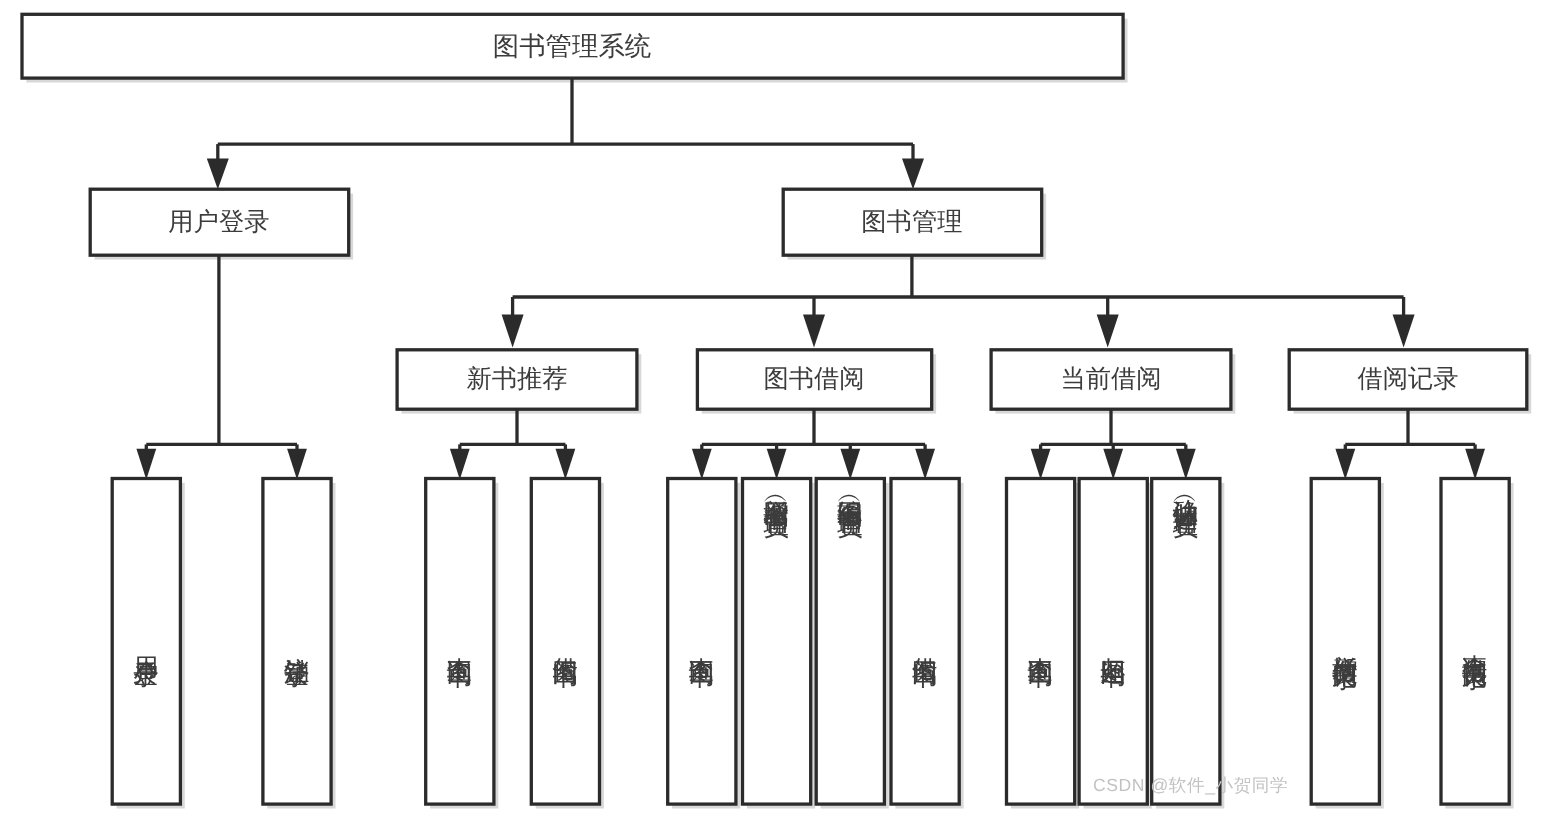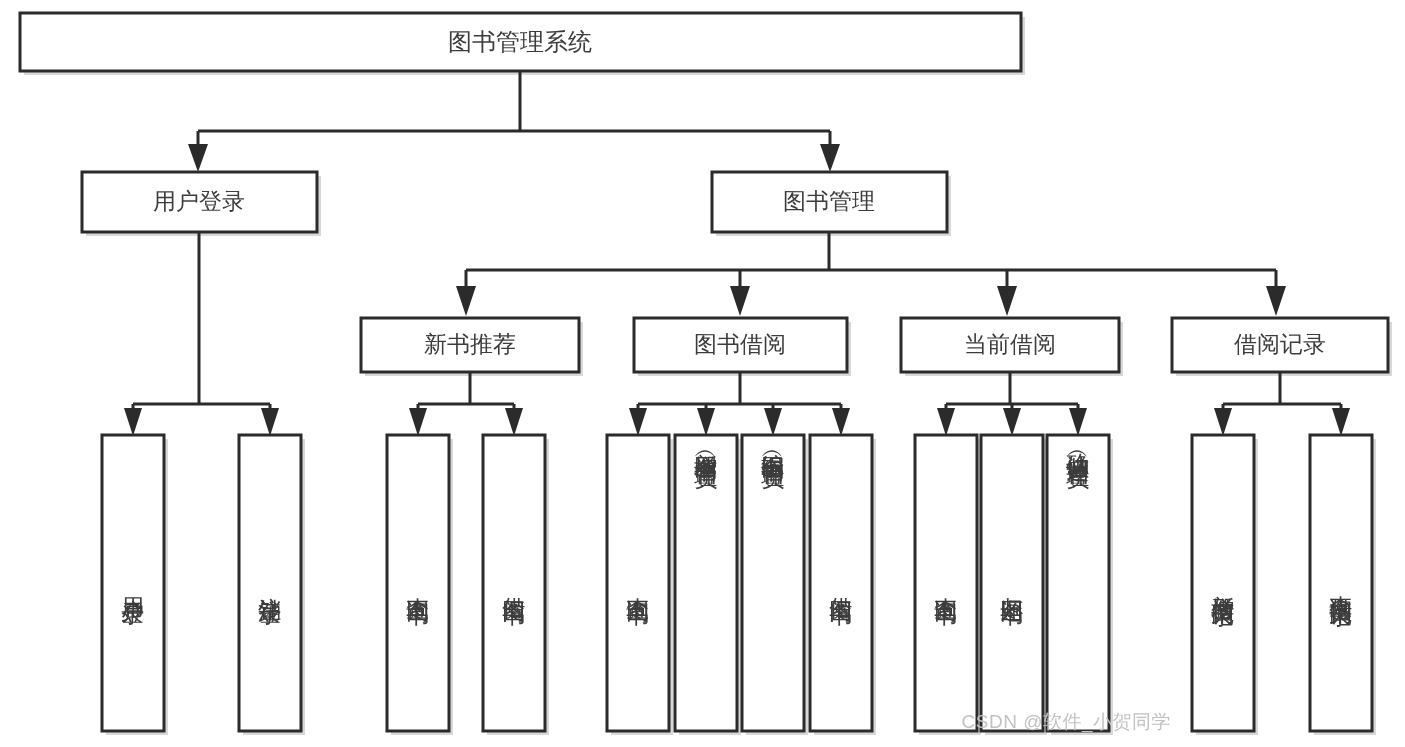--- a/index.html
+++ b/index.html
@@ -72,23 +72,23 @@
     font-size: 23px;
     line-height: 1.06;
     letter-spacing: 2px;
     color: #3c3c3c;
     white-space: nowrap;
     text-align: center;
   }
   #watermark {
     position: absolute;
     right: 8px;
-    bottom: 12px;
+    bottom: 22px;
     font-family: "Liberation Sans", "DejaVu Sans", sans-serif;
-    font-size: 19px;
+    font-size: 16px;
     color: #c2c2c2;
     letter-spacing: 0.5px;
     white-space: nowrap;
   }
 </style>
 </head>
 <body>
 
 <div id="diagram-root">
 

